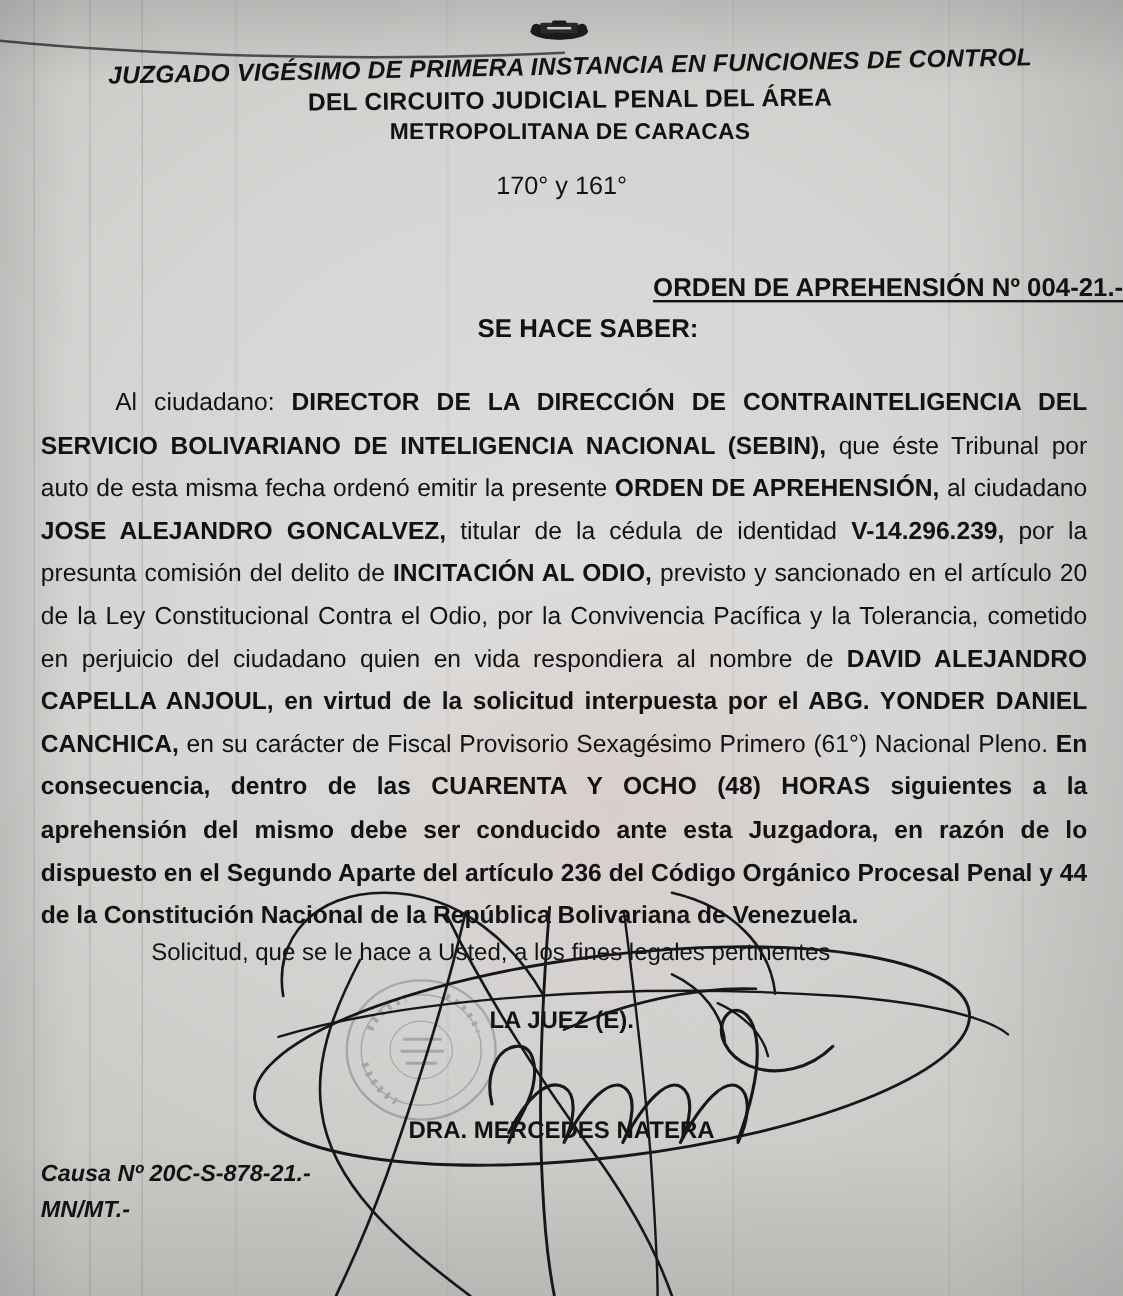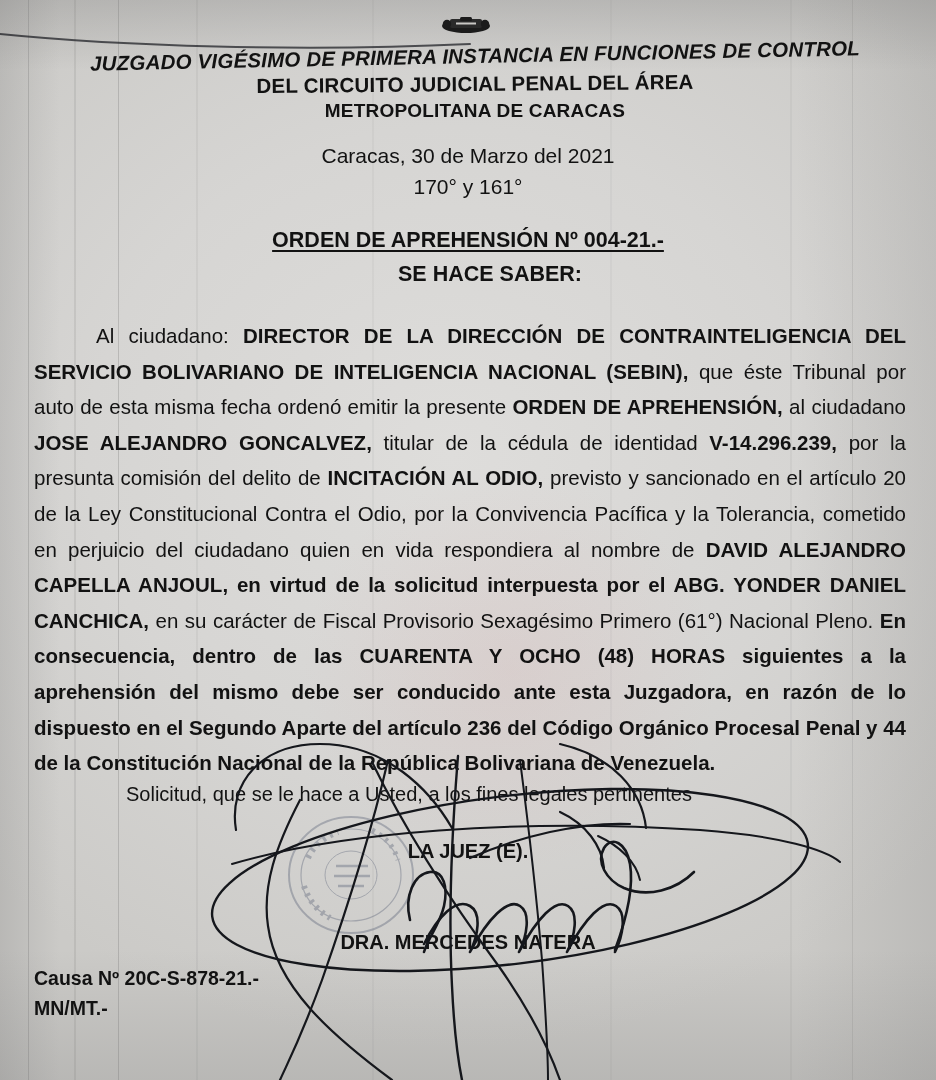--- a/index.html
+++ b/index.html
@@ -42,41 +42,41 @@
     transform:rotate(-1.15deg);}
   .hdr .l2{position:absolute;top:28px;left:0;right:0;font-size:20.5px;
     transform:rotate(-0.55deg);font-style:normal;}
   .hdr .l3{position:absolute;top:56px;left:0;right:0;font-size:19px;font-style:normal;}
 
   .datewrap{position:absolute;left:0;right:0;top:140px;text-align:center;}
   .datewrap div{font-size:21px;line-height:31px;}
 
   .titlewrap{position:absolute;left:0;right:0;top:228px;text-align:center;}
   .title1{font-size:21.5px;font-weight:bold;text-decoration:underline;
-    text-underline-offset:3px;}
+    text-underline-offset:3px;text-align:right;}
   .title2{font-size:21.5px;font-weight:bold;margin-top:9px;padding-left:44px;}
 
   
   .body{position:absolute;left:34px;top:318px;width:872px;
     text-align:justify;text-justify:inter-word;
     font-size:20.5px;line-height:35.6px;}
   .body p{margin:0;}
   .body .ind{display:inline-block;width:62px;}
   b{font-weight:bold;}
 
   .closing{position:absolute;left:34px;top:783px;width:872px;font-size:20px;}
   .closing .ind{display:inline-block;width:92px;}
 
   .judgeline{position:absolute;left:0;right:0;top:840px;text-align:center;
     font-size:20px;font-weight:bold;}
   .judgename{position:absolute;left:0;right:0;top:931px;text-align:center;
     font-size:20px;font-weight:bold;}
 
   .footer{position:absolute;left:34px;top:963px;font-size:19.5px;
-    font-weight:bold;line-height:30px;}
+    font-weight:bold;line-height:30px;font-style:italic;}
 
   
   .stamp{position:absolute;left:276px;top:800px;width:150px;height:150px;
     opacity:.30;pointer-events:none;}
   .sig{position:absolute;left:0;top:0;width:936px;height:1080px;
     pointer-events:none;}
   .sig path,.sig ellipse{fill:none;stroke:#15171c;stroke-linecap:round;
     stroke-linejoin:round;}
 </style>
 </head>
@@ -110,21 +110,20 @@
     </svg>
   </div>
 
   <div class="hdr" style="top:44px;height:90px;">
     <div class="l1">JUZGADO VIGÉSIMO DE PRIMERA INSTANCIA EN FUNCIONES DE CONTROL</div>
     <div class="l2">DEL CIRCUITO JUDICIAL PENAL DEL ÁREA</div>
     <div class="l3">METROPOLITANA DE CARACAS</div>
   </div>
 
   <div class="datewrap">
-    <div>Caracas, 30 de Marzo del 2021</div>
     <div>170° y 161°</div>
   </div>
 
   <div class="titlewrap">
     <div class="title1">ORDEN DE APREHENSIÓN Nº 004-21.-</div>
     <div class="title2">SE HACE SABER:</div>
   </div>
 
   <div class="body">
     <p><span class="ind"></span><span>Al ciudadano: </span><b>DIRECTOR DE LA DIRECCIÓN DE CONTRAINTELIGENCIA DEL SERVICIO BOLIVARIANO DE INTELIGENCIA NACIONAL (SEBIN),</b><span> que éste Tribunal por auto de esta misma fecha ordenó emitir la presente </span><b>ORDEN DE APREHENSIÓN,</b><span> al ciudadano </span><b>JOSE ALEJANDRO GONCALVEZ,</b><span> titular de la cédula de identidad </span><b>V-14.296.239,</b><span> por la presunta comisión del delito de </span><b>INCITACIÓN AL ODIO,</b><span> previsto y sancionado en el artículo 20 de la Ley Constitucional Contra el Odio, por la Convivencia Pacífica y la Tolerancia, cometido en perjuicio del ciudadano quien en vida respondiera al nombre de </span><b>DAVID ALEJANDRO CAPELLA ANJOUL, en virtud de la solicitud interpuesta por el ABG. YONDER DANIEL CANCHICA,</b><span> en su carácter de Fiscal Provisorio Sexagésimo Primero (61°) Nacional Pleno. </span><b>En consecuencia, dentro de las CUARENTA Y OCHO (48) HORAS siguientes a la aprehensión del mismo debe ser conducido ante esta Juzgadora, en razón de lo dispuesto en el Segundo Aparte del artículo 236 del Código Orgánico Procesal Penal y 44 de la Constitución Nacional de la República Bolivariana de Venezuela.</b></p>

